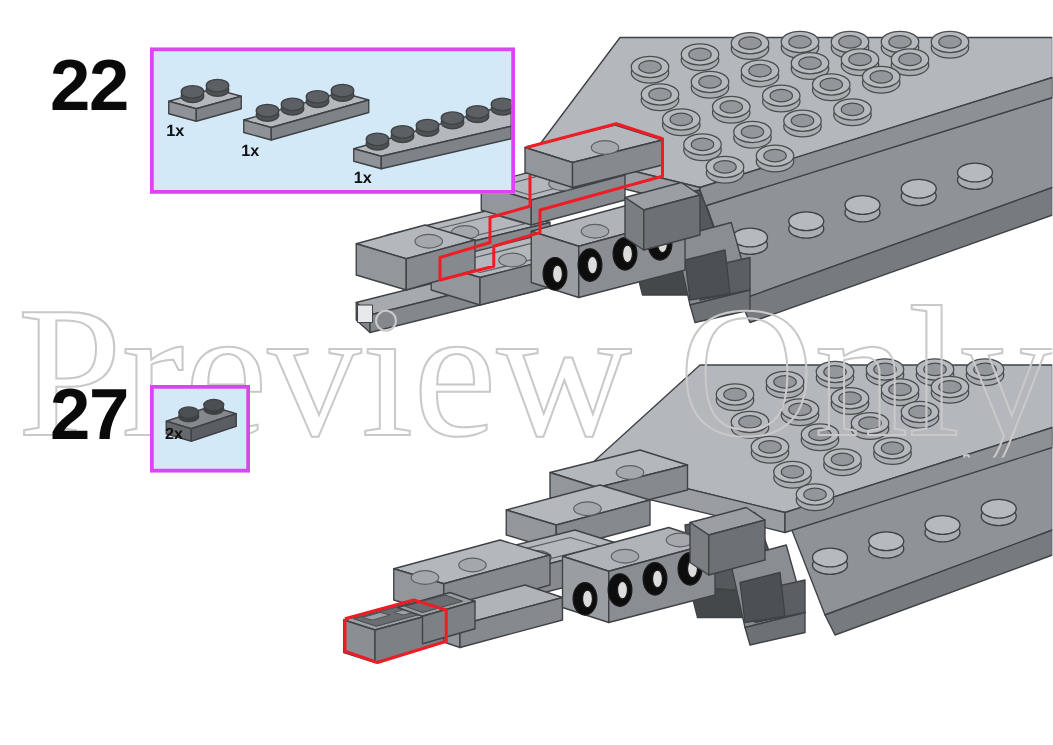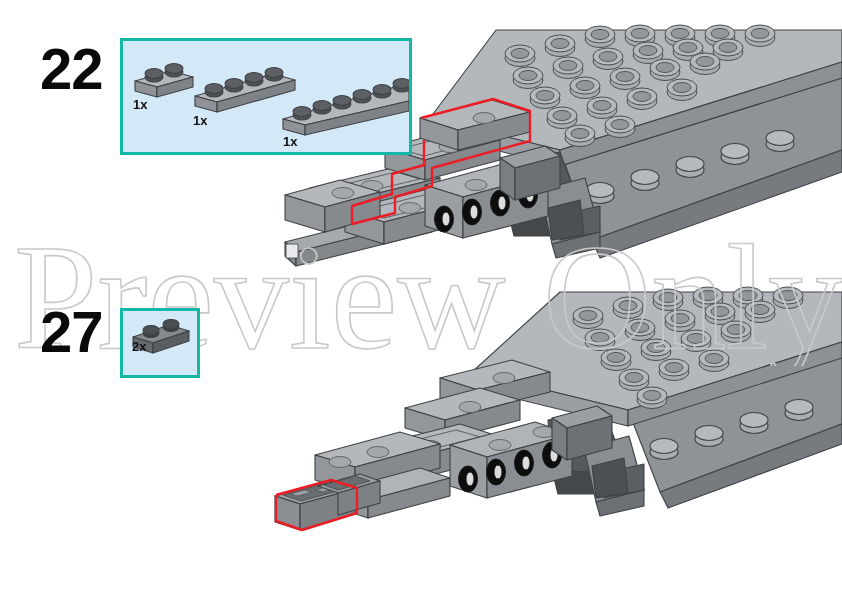--- a/index.html
+++ b/index.html
@@ -35,21 +35,21 @@
     z-index: 40;
     user-select: none;
   }
   #step-22-number { left: 40px; top: 40px; }
   #step-23-number { left: 40px; top: 303px; }
 
   
   .callout-box {
     position: absolute;
     background: #d4e9f7;
-    border: 3px solid #14b8a6;
+    border: 3px solid #d946ef;
     box-sizing: border-box;
     z-index: 35;
   }
   #callout-22 { left: 120px; top: 38px; width: 292px; height: 117px; }
   #callout-23 { left: 120px; top: 308px; width: 80px; height: 70px; }
 
   .qty-label {
     position: absolute;
     font-family: "Liberation Sans", sans-serif;
     font-weight: bold;

